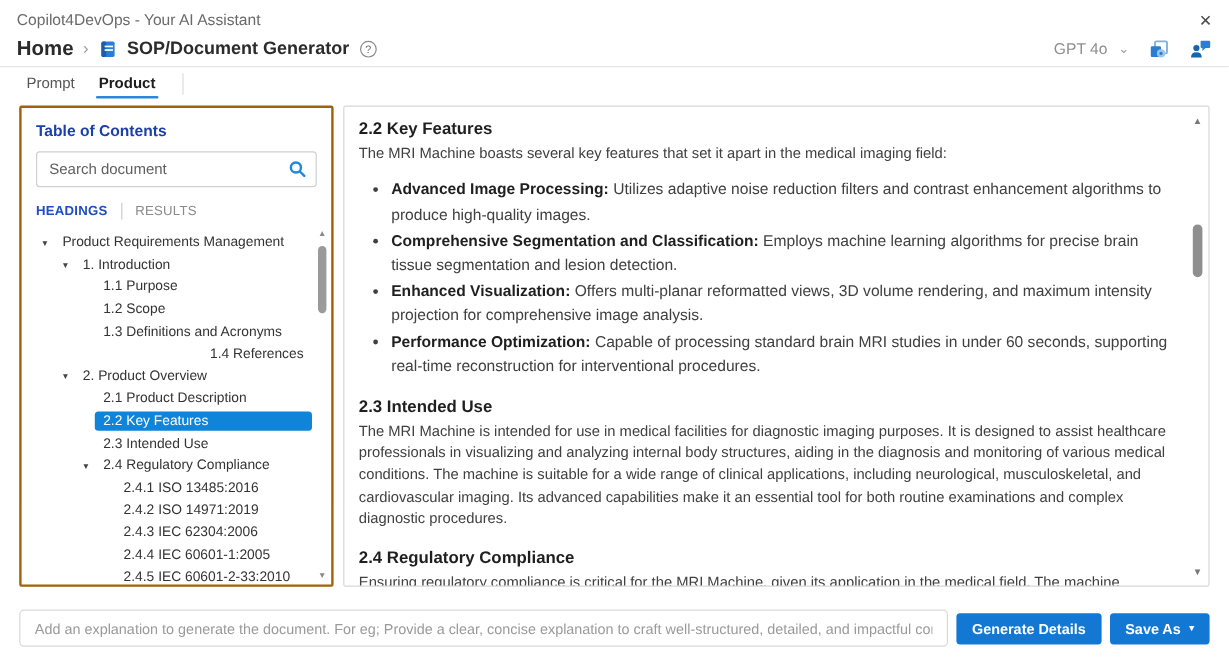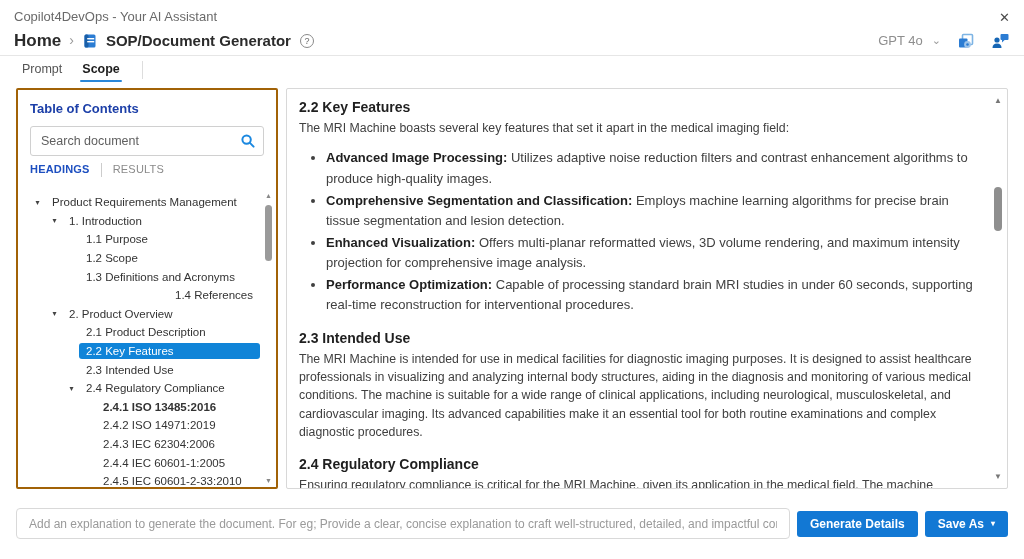--- a/index.html
+++ b/index.html
@@ -34,21 +34,21 @@
   
   .content { display:flex; gap:8px; padding:5px 16px 6px; height:412px; }
 
   
   aside.toc { width:262px; border:2px solid #a16207; border-radius:2px; display:flex; flex-direction:column; background:#fff; }
   .toc-title { font-size:13px; font-weight:700; color:var(--toc-title,#1c3fa8); padding:11px 12px 5px; }
   .search-wrap { margin:5px 12px 7px; position:relative; }
   .search-input { width:100%; height:30px; border:1px solid #d0d0d0; border-radius:3px; padding:0 30px 0 10px; font-size:12.5px; color:#333; font-family:inherit; outline:none; }
   .search-input::placeholder { color:#5f5f5f; }
   .search-icon { position:absolute; right:8px; top:7px; cursor:pointer; }
-  .toc-tabs { display:flex; padding:0 12px; gap:11px; height:25px; }
+  .toc-tabs { display:flex; align-items:center; padding:0 12px; gap:11px; height:25px; }
   .toc-tab { font-size:11px; cursor:pointer; letter-spacing:.2px; }
   .toc-tab.active { color:var(--toc-tab,#1d4fc0); font-weight:700; }
   .toc-tab.inactive { color:#8a8a8a; }
   .toc-tab-divider { width:1px; height:14px; background:#ccc; }
   .tree-wrap { position:relative; flex:1; overflow:hidden; padding:5px 16px 0 8px; }
   .tree-row { height:18.6px; display:flex; align-items:center; font-size:11.5px; color:#333; cursor:pointer; }
   .caret { width:15px; font-size:8px; color:#444; text-align:center; flex:none; }
   .row-label { flex:1; padding:2px 7px; border-radius:3px; white-space:nowrap; overflow:hidden; }
   .tree-row.selected .row-label { background:var(--selection,#1084d8); color:#fff; }
   .tree-scroll { position:absolute; right:2px; top:4px; bottom:3px; width:11px; }
@@ -119,21 +119,21 @@
         <path d="M11 8 l0 2.6 2.6-2.6 z" fill="#2b7cd3"></path>
         <circle cx="6" cy="8" r="2.6" fill="#1565b4"></circle>
         <path d="M1.5 16 q0-4.5 4.5-4.5 q4.5 0 4.5 4.5 z" fill="#1565b4"></path>
       </svg>
     </span>
   </div>
 </div>
 
 <div class="tabs">
   <span class="tab">Prompt</span>
-  <span class="tab active">Scope</span>
+  <span class="tab active">Product</span>
   <span class="tab-divider"></span>
 </div>
 
 <div class="content">
 
   <aside class="toc">
     <div class="toc-title">Table of Contents</div>
     <div class="search-wrap">
       <input class="search-input" type="text" placeholder="Search document" style="">
       <span class="search-icon">
@@ -187,21 +187,21 @@
             <span class="row-label">2.2 Key Features</span>
           </div>
           <div class="tree-row" style="padding-left: 38px;">
             <span class="caret"></span>
             <span class="row-label">2.3 Intended Use</span>
           </div>
           <div class="tree-row" style="padding-left: 38px;">
             <span class="caret">▾</span>
             <span class="row-label">2.4 Regulatory Compliance</span>
           </div>
-          <div class="tree-row" style="padding-left: 55px; font-weight: bold;">
+          <div class="tree-row" style="padding-left: 55px;">
             <span class="caret"></span>
             <span class="row-label">2.4.1 ISO 13485:2016</span>
           </div>
           <div class="tree-row" style="padding-left: 55px;">
             <span class="caret"></span>
             <span class="row-label">2.4.2 ISO 14971:2019</span>
           </div>
           <div class="tree-row" style="padding-left: 55px;">
             <span class="caret"></span>
             <span class="row-label">2.4.3 IEC 62304:2006</span>

